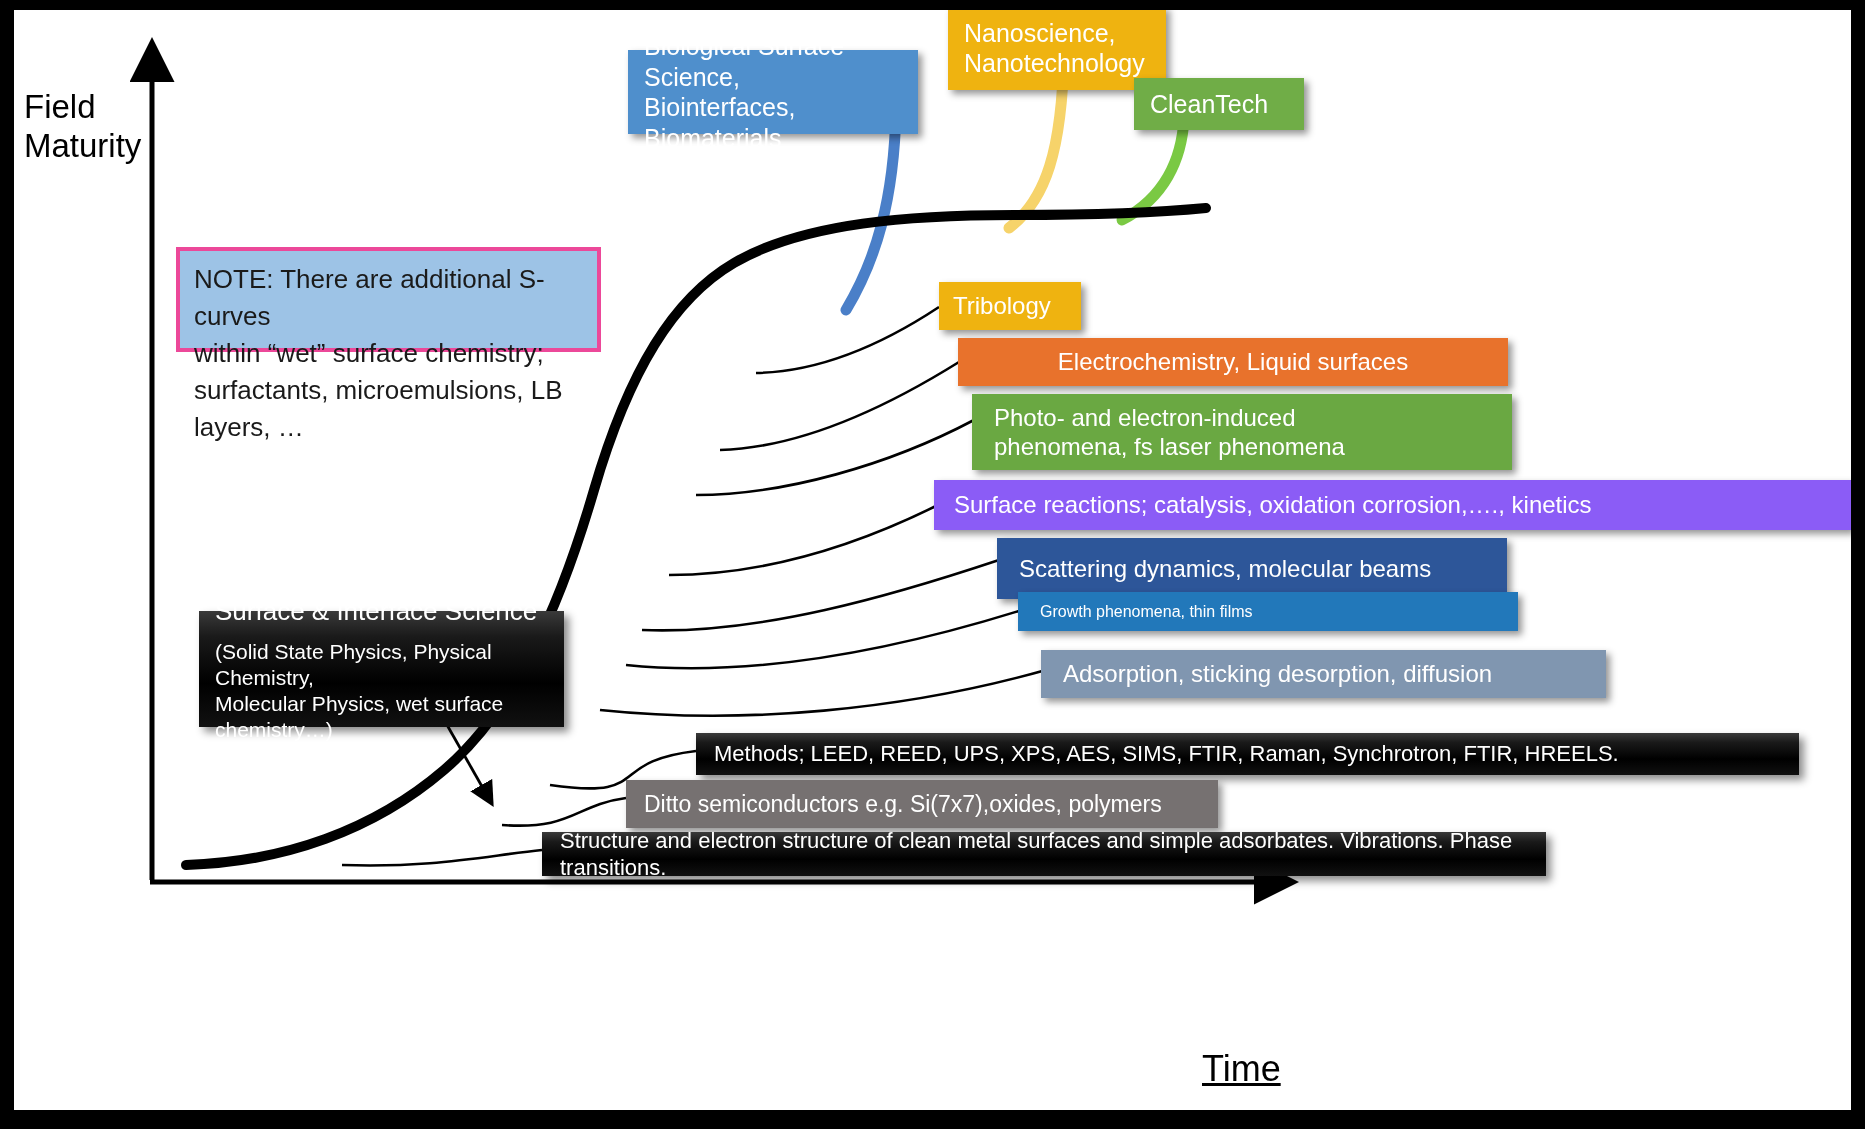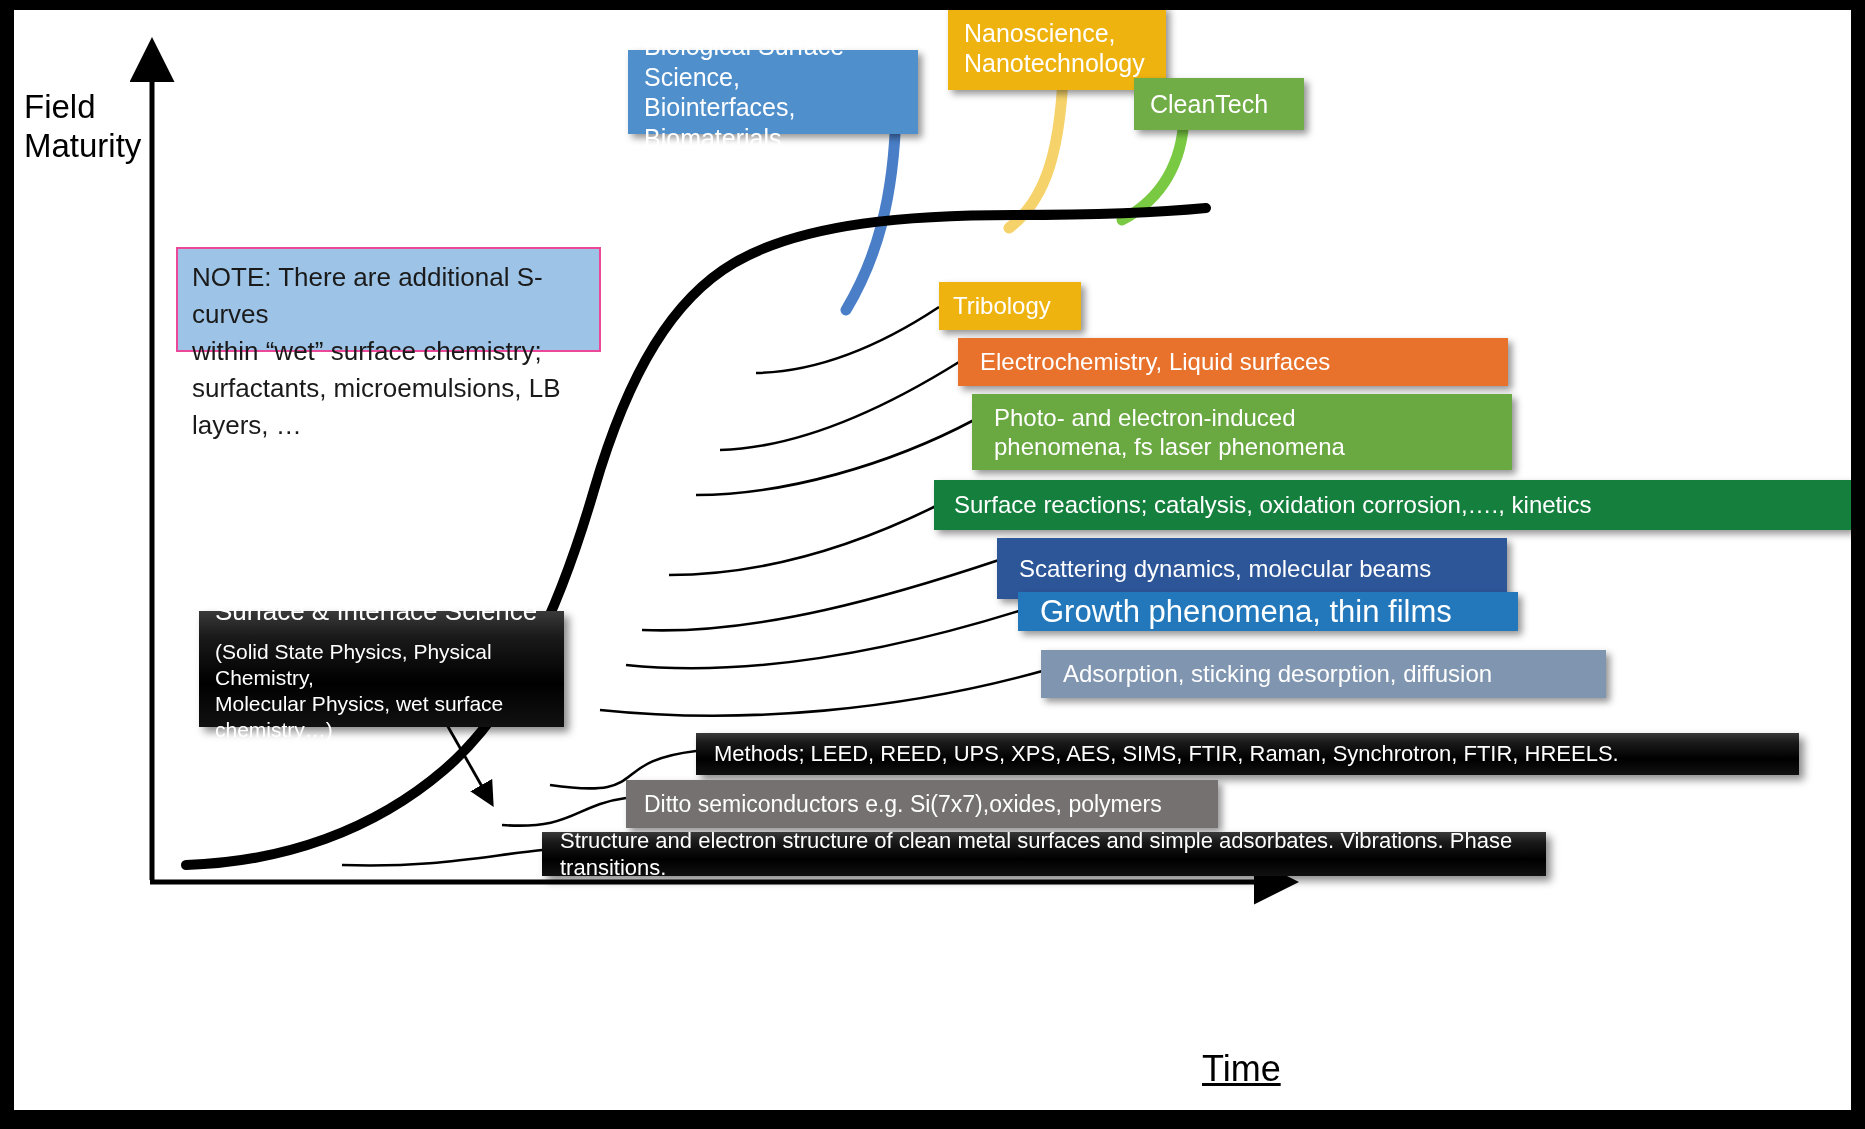--- a/index.html
+++ b/index.html
@@ -36,21 +36,21 @@
     position:absolute;
     color:#000;
     font-size:33px;
     line-height:1.18;
     white-space:pre-line;
   }
   .note{
     position:absolute;
     box-sizing:border-box;
     background:#9dc3e6;
-    border:2px solid #ec4899;
+    border:4px solid #ec4899;
     color:#1a1a1a;
     font-size:26px;
     line-height:1.42;
     padding:10px 14px 12px 14px;
     white-space:pre-line;
   }
   .darkbox{
     position:absolute;
     box-sizing:border-box;
     color:#fff;
@@ -123,30 +123,30 @@
     <div class="lbl" style="left:614px;top:40px;width:290px;height:84px;background:#4f8fcc;font-size:25px;padding:0 16px;">Biological Surface Science,
 Biointerfaces, Biomaterials</div>
 
     <div class="lbl" style="left:934px;top:-4px;width:218px;height:84px;background:#efb310;font-size:25px;padding:0 16px;">Nanoscience,
 Nanotechnology</div>
 
     <div class="lbl" style="left:1120px;top:68px;width:170px;height:52px;background:#70ad47;font-size:25px;padding:0 16px;">CleanTech</div>
 
     <div class="lbl" style="left:925px;top:272px;width:142px;height:48px;background:#efb310;font-size:24px;padding:0 14px;">Tribology</div>
 
-    <div class="lbl" style="left:944px;top:328px;width:550px;height:48px;background:#e8722c;font-size:24px;padding:0 22px;">Electrochemistry, Liquid surfaces</div>
+    <div class="lbl" style="left:944px;top:328px;width:550px;height:48px;background:#e8722c;font-size:24px;padding:0 22px;text-align:center;">Electrochemistry, Liquid surfaces</div>
 
     <div class="lbl" style="left:958px;top:384px;width:540px;height:76px;background:#6aa842;font-size:24px;padding:12px 22px;">Photo- and electron-induced
 phenomena, fs laser phenomena</div>
 
-    <div class="lbl" style="left:920px;top:470px;width:917px;height:50px;background:#15803d;font-size:24px;padding:0 20px;">Surface reactions; catalysis, oxidation corrosion,…., kinetics</div>
+    <div class="lbl" style="left:920px;top:470px;width:917px;height:50px;background:#8b5cf6;font-size:24px;padding:0 20px;">Surface reactions; catalysis, oxidation corrosion,…., kinetics</div>
 
     <div class="lbl" style="left:983px;top:528px;width:510px;height:61px;background:#2d5699;font-size:24px;padding:0 22px;">Scattering dynamics, molecular beams</div>
 
-    <div class="lbl" style="left:1004px;top:582px;width:500px;height:39px;background:#2278ba;font-size:31px;padding:0 22px;">Growth phenomena, thin films</div>
+    <div class="lbl" style="left:1004px;top:582px;width:500px;height:39px;background:#2278ba;font-size:16px;padding:0 22px;">Growth phenomena, thin films</div>
 
     <div class="lbl" style="left:1027px;top:640px;width:565px;height:48px;background:#8096b0;font-size:24px;padding:0 22px;">Adsorption, sticking desorption, diffusion</div>
 
     <div class="darkbox" style="left:682px;top:723px;width:1103px;height:42px;font-size:22px;padding:0 18px;">Methods; LEED, REED, UPS, XPS, AES, SIMS, FTIR, Raman, Synchrotron, FTIR, HREELS.</div>
 
     <div class="lbl" style="left:612px;top:770px;width:592px;height:48px;background:#767171;font-size:23px;padding:0 18px;">Ditto semiconductors e.g. Si(7x7),oxides, polymers</div>
 
     <div class="darkbox" style="left:528px;top:822px;width:1004px;height:44px;font-size:22px;padding:0 18px;">Structure and electron structure of clean metal surfaces and simple adsorbates. Vibrations. Phase transitions.</div>
 
   </div>

